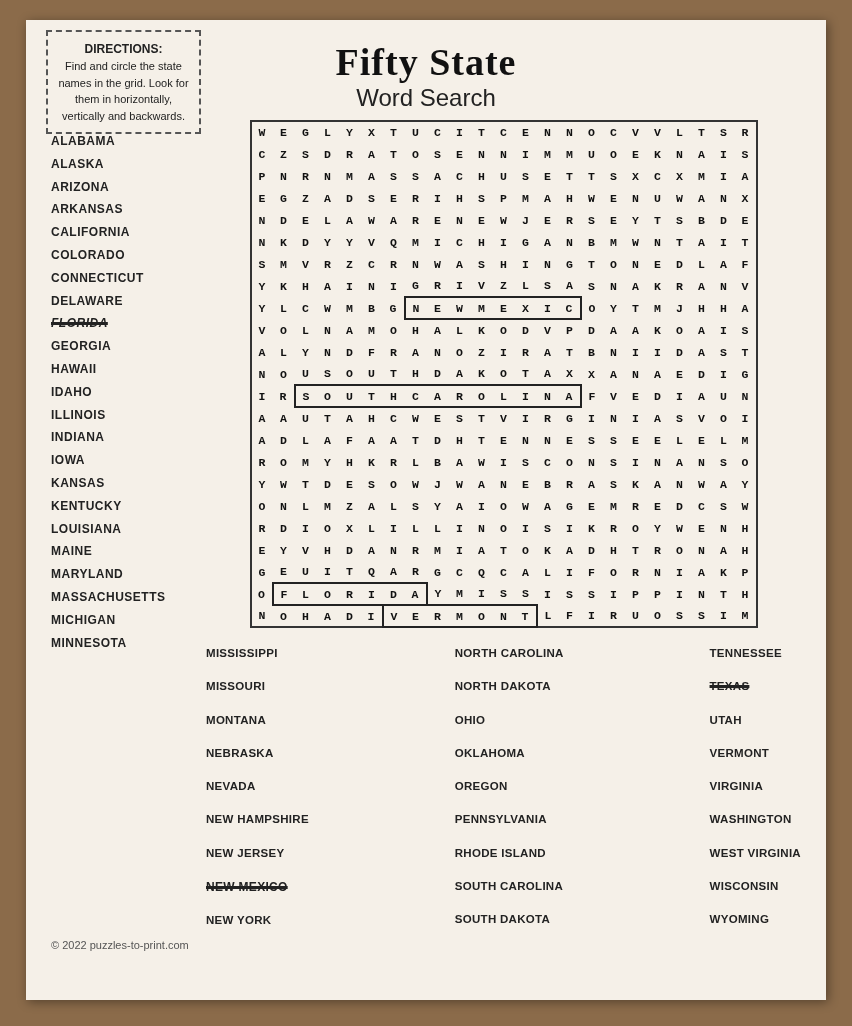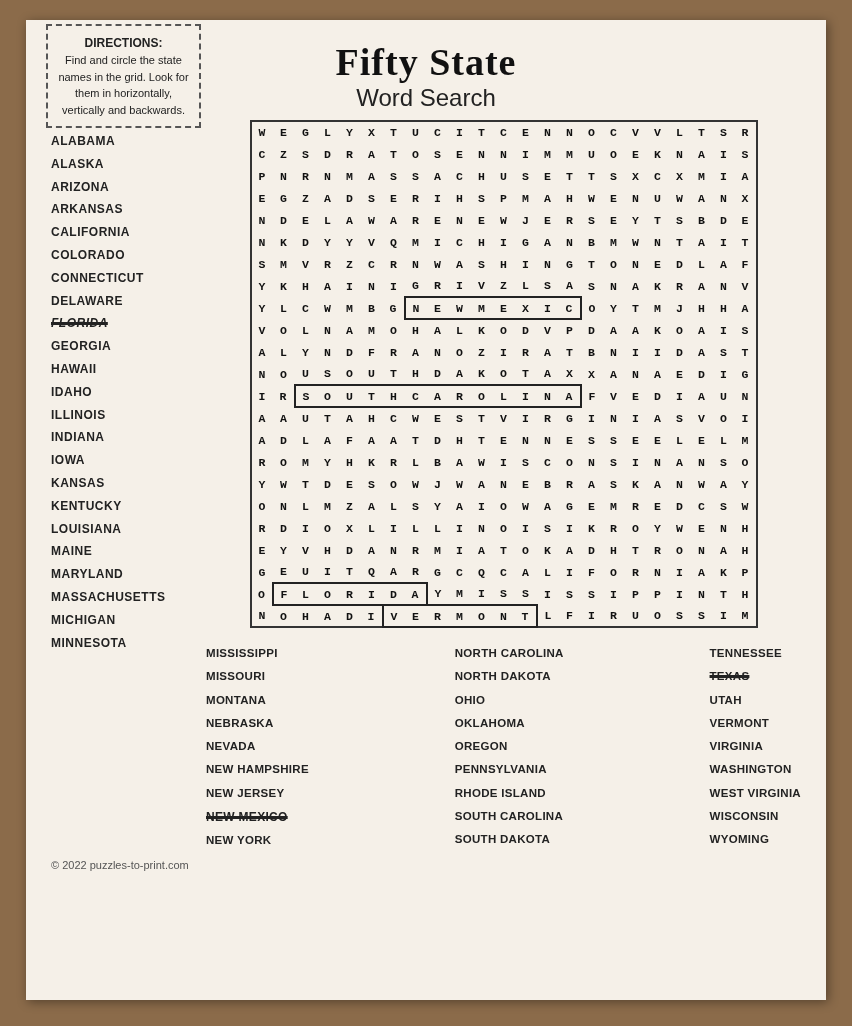--- a/index.html
+++ b/index.html
@@ -33,21 +33,21 @@
       letter-spacing: 1px;
     }
     .title-sub {
       font-size: 24px;
       font-weight: 400;
       color: #222;
       font-family: Arial, sans-serif;
     }
     .directions-box {
       position: absolute;
-      top: 4px;
+      top: 10px;
       left: 20px;
       border: 2px dashed #555;
       padding: 8px 10px;
       width: 155px;
       font-size: 11px;
       color: #222;
       line-height: 1.5;
       text-align: center;
     }
     .directions-box .dir-title {
@@ -101,21 +101,21 @@
     }
     .bottom-words {
       display: flex;
       gap: 5px;
       justify-content: space-between;
       margin-top: 5px;
     }
     .word-col {
       display: flex;
       flex-direction: column;
-      gap: 2px;
+      gap: 12px;
     }
     .bottom-word {
       font-size: 11.5px;
       font-weight: bold;
       color: #222;
       line-height: 1.85;
       letter-spacing: 0.3px;
       white-space: nowrap;
     }
     .copyright {

